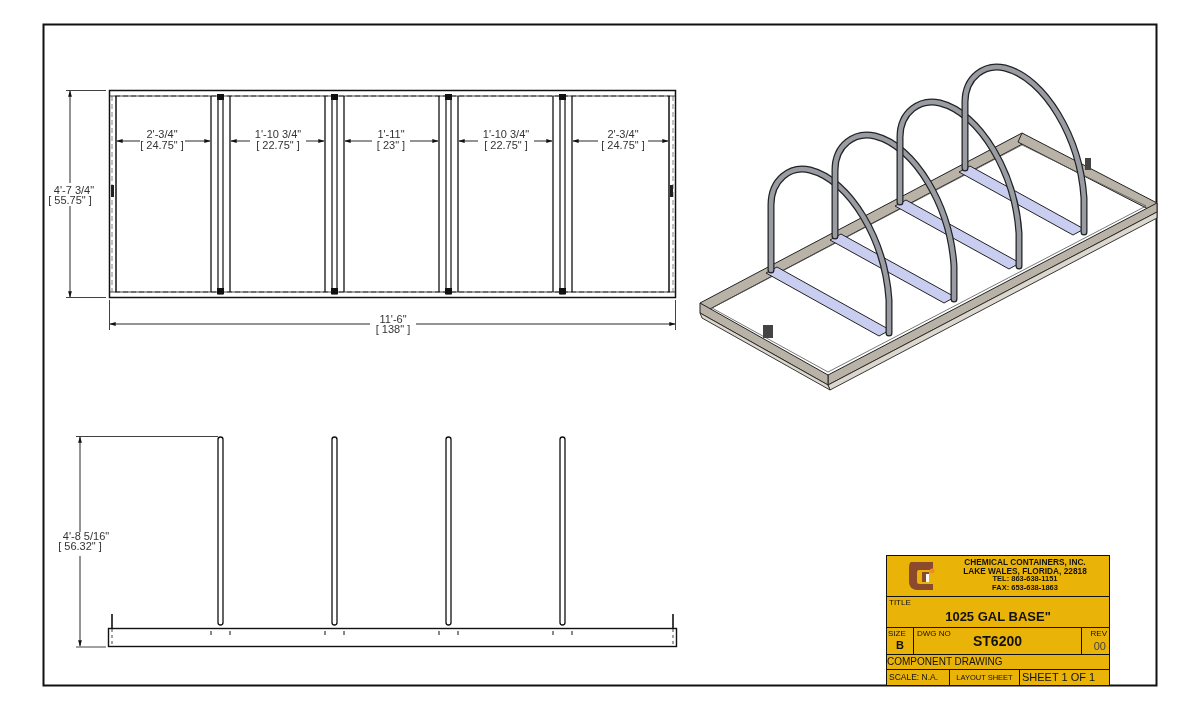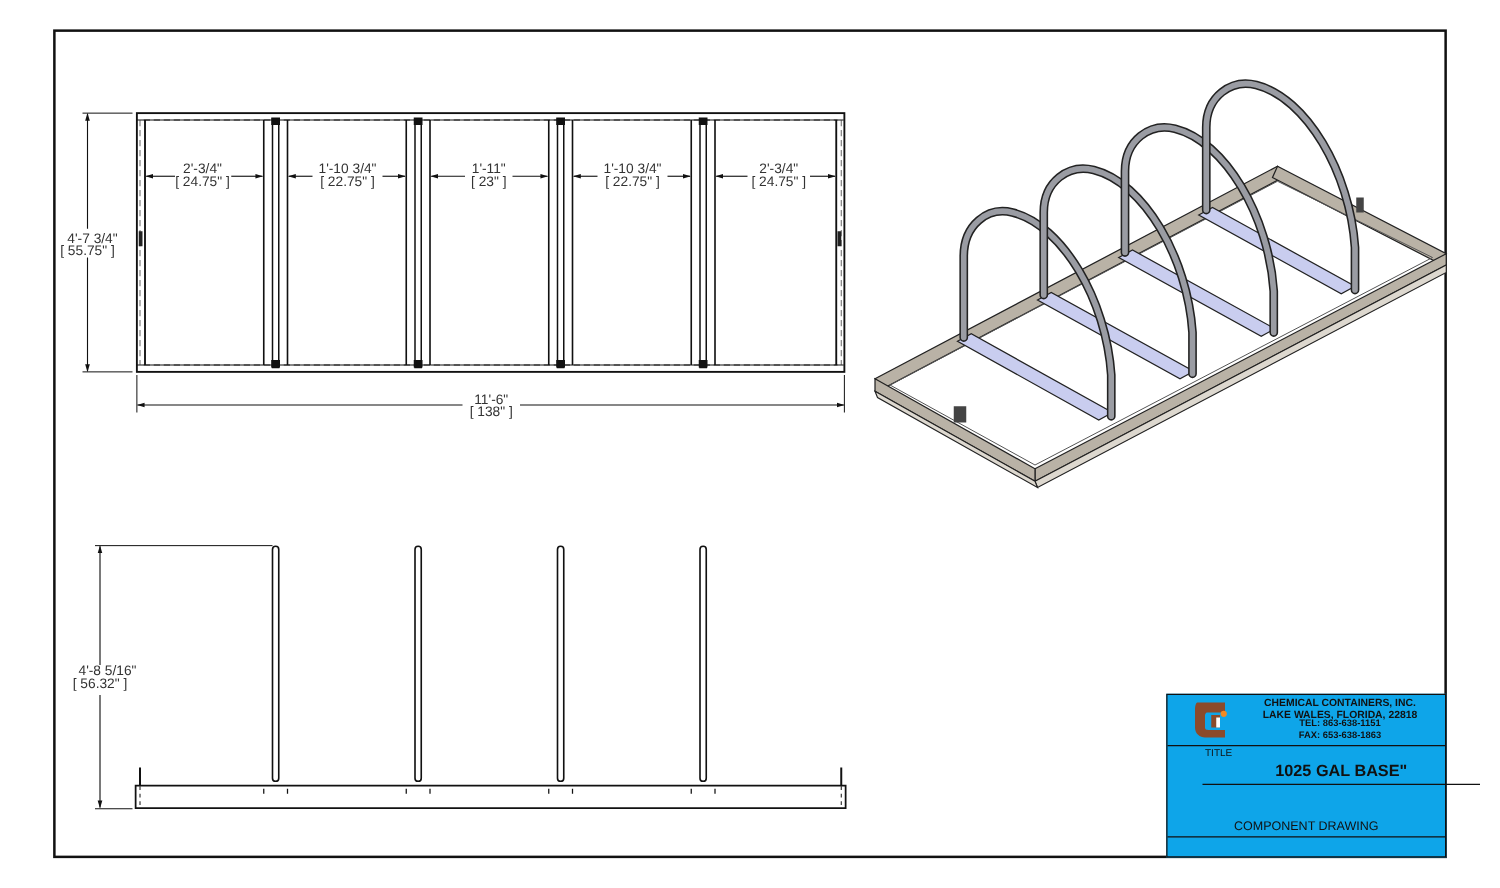--- a/index.html
+++ b/index.html
@@ -1,39 +1,39 @@
 <!DOCTYPE html>
 <html><head>
 <meta charset="utf-8">
 <style>
   html, body { margin: 0; padding: 0; background: #ffffff; }
   body { width: 1200px; height: 710px; position: relative; overflow: hidden; font-family: "Liberation Sans", sans-serif; }
   #sheet { position: absolute; left: 0; top: 0; width: 1200px; height: 710px; }
   .dim { font-family: "Liberation Sans", sans-serif; font-size: 11px; fill: #333; }
-  .tb { position: absolute; left: 933px; top: 555px; width: 224px; height: 131px; border: 1.5px solid #111; box-sizing: border-box; background: #0ea5e9; font-family: "Liberation Sans", sans-serif; color: #111; text-decoration: underline; }
+  .tb { position: absolute; left: 886px; top: 555px; width: 224px; height: 131px; border: 1.5px solid #111; box-sizing: border-box; background: #eab308; font-family: "Liberation Sans", sans-serif; color: #111; text-decoration: underline; }
   .tb-row { position: absolute; left: 0; width: 100%; border-bottom: 1.2px solid #111; box-sizing: border-box; }
   .tb-company { top: 0; height: 41px; }
   .logo { position: absolute; left: 20px; top: 4px; width: 30px; height: 32px; }
   .company-lines { position: absolute; left: 58px; top: 2px; width: 160px; text-align: center; font-weight: bold; font-size: 7.5px; line-height: 8.6px; }
   .company-lines .l1 { font-size: 8.3px; }
-  .tb-title { top: 41px; height: 31px; margin-left: 28px; }
+  .tb-title { top: 41px; height: 31px; }
   .tb-small-label { position: absolute; left: 2px; top: 1px; font-size: 8px; }
   .tb-title-value { position: absolute; left: 0; right: 0; top: 12px; text-align: center; font-weight: bold; font-size: 13px; }
   .tb-dwg { top: 72px; height: 27px; }
   .cell { position: absolute; top: 0; height: 100%; border-right: 1.2px solid #111; box-sizing: border-box; }
   .size-cell { left: 0; width: 27px; }
   .size-label { position: absolute; left: 1px; top: 1px; font-size: 8px; }
   .size-value { position: absolute; left: 0; right: 0; top: 11px; text-align: center; font-weight: bold; font-size: 11px; }
   .dwg-cell { left: 27px; width: 168px; }
   .dwg-label { position: absolute; left: 3px; top: 1px; font-size: 8px; }
   .dwg-value { position: absolute; left: 0; right: 0; top: 5px; text-align: center; font-weight: bold; font-size: 14px; }
   .rev-cell { left: 195px; right: 0; border-right: none; width: auto; }
   .rev-label { position: absolute; right: 2px; top: 1px; font-size: 8px; }
   .rev-value { position: absolute; right: 3px; top: 12px; font-size: 11px; color: #444; }
-  .tb-type { top: 99px; height: 15px; text-align: center; font-size: 10px; line-height: 14px; }
+  .tb-type { top: 99px; height: 15px; font-size: 10px; line-height: 14px; }
   .tb-bottom { top: 114px; height: 16px; border-bottom: none; }
   .scale-cell { left: 0; width: 63px; font-size: 8.5px; line-height: 15px; padding-left: 2px; }
   .layout-cell { left: 63px; width: 70px; font-size: 7.5px; line-height: 15px; text-align: center; }
   .sheet-cell { left: 133px; right: 0; width: auto; border-right: none; font-size: 11px; line-height: 15px; padding-left: 2px; }
 </style>
 </head>
 <body>
 
 <svg id="sheet" width="1200" height="710" viewBox="0 0 1200 710" xmlns="http://www.w3.org/2000/svg">
   <defs>
@@ -234,16 +234,35 @@
       <div>TEL: 863-638-1151</div>
       <div>FAX: 653-638-1863</div>
     </div>
   </div>
 
   <div class="tb-row tb-title">
     <span class="tb-small-label">TITLE</span>
     <div class="tb-title-value">1025 GAL BASE"</div>
   </div>
 
+  <div class="tb-row tb-dwg">
+    <div class="cell size-cell">
+      <span class="size-label">SIZE</span>
+      <div class="size-value">B</div>
+    </div>
+    <div class="cell dwg-cell">
+      <span class="dwg-label">DWG NO</span>
+      <div class="dwg-value">ST6200</div>
+    </div>
+    <div class="cell rev-cell">
+      <span class="rev-label">REV</span>
+      <span class="rev-value">00</span>
+    </div>
+  </div>
 
   <div class="tb-row tb-type">COMPONENT DRAWING</div>
 
+  <div class="tb-row tb-bottom">
+    <div class="cell scale-cell">SCALE: N.A.</div>
+    <div class="cell layout-cell">LAYOUT SHEET</div>
+    <div class="cell sheet-cell">SHEET 1 OF 1</div>
+  </div>
 </div>
 
 </body></html>

